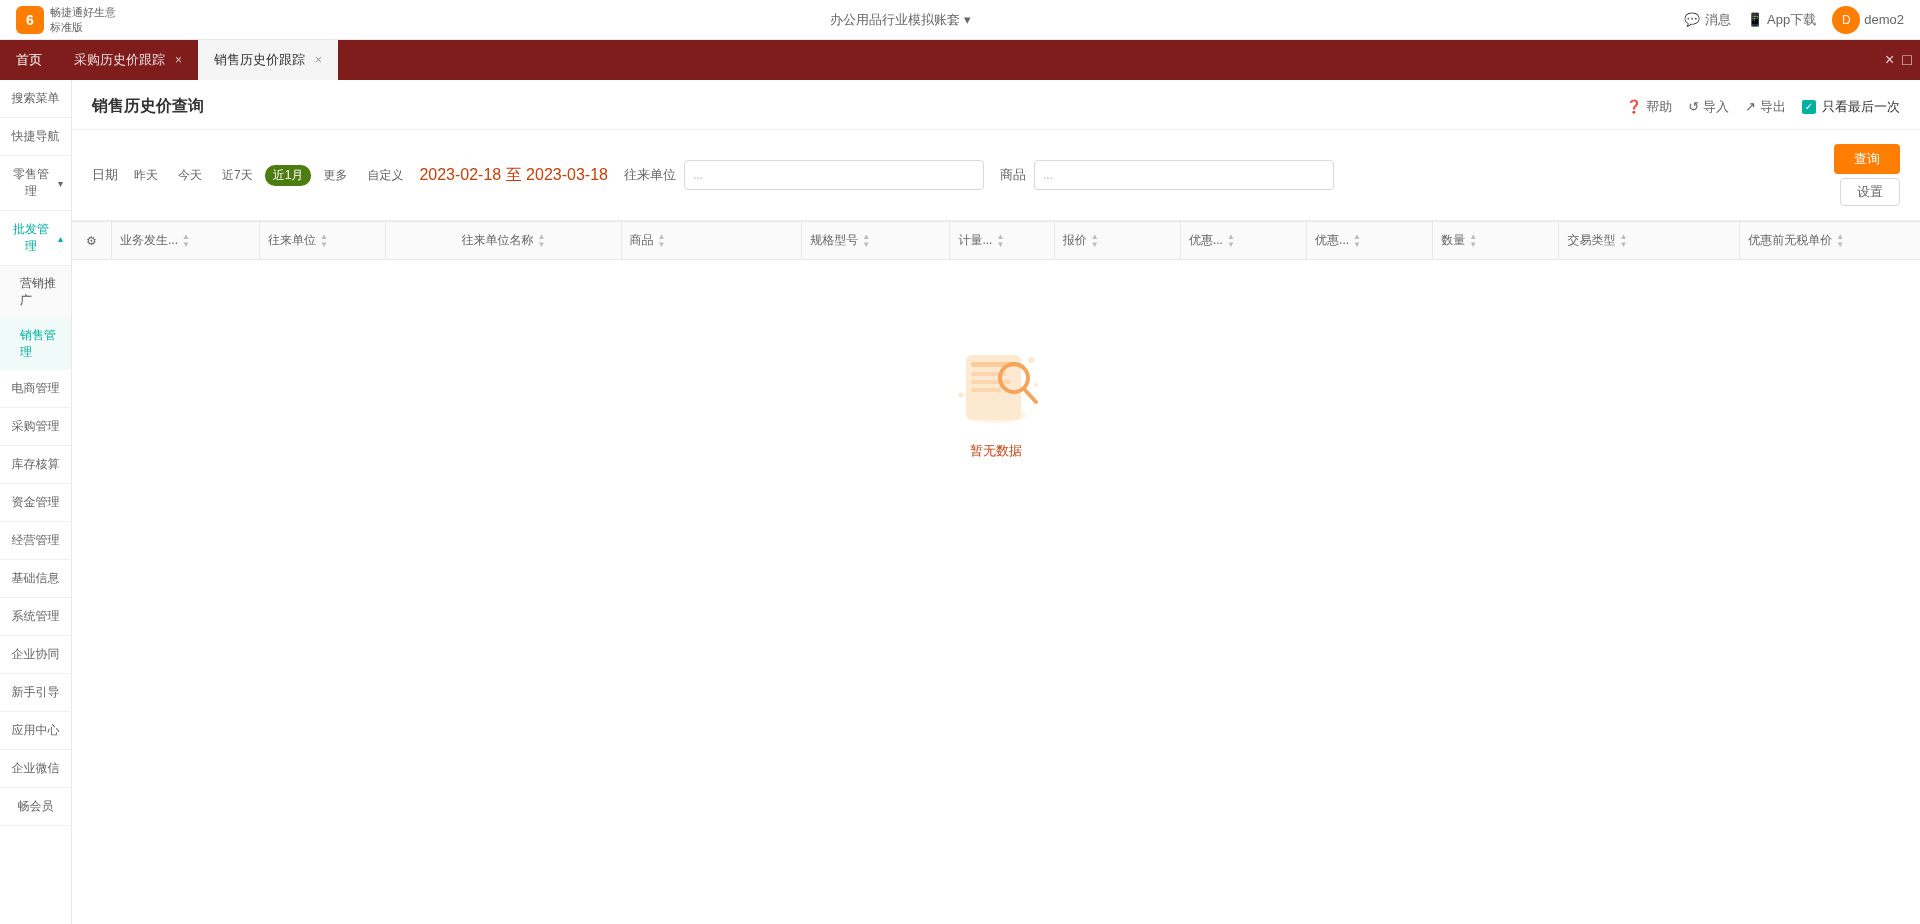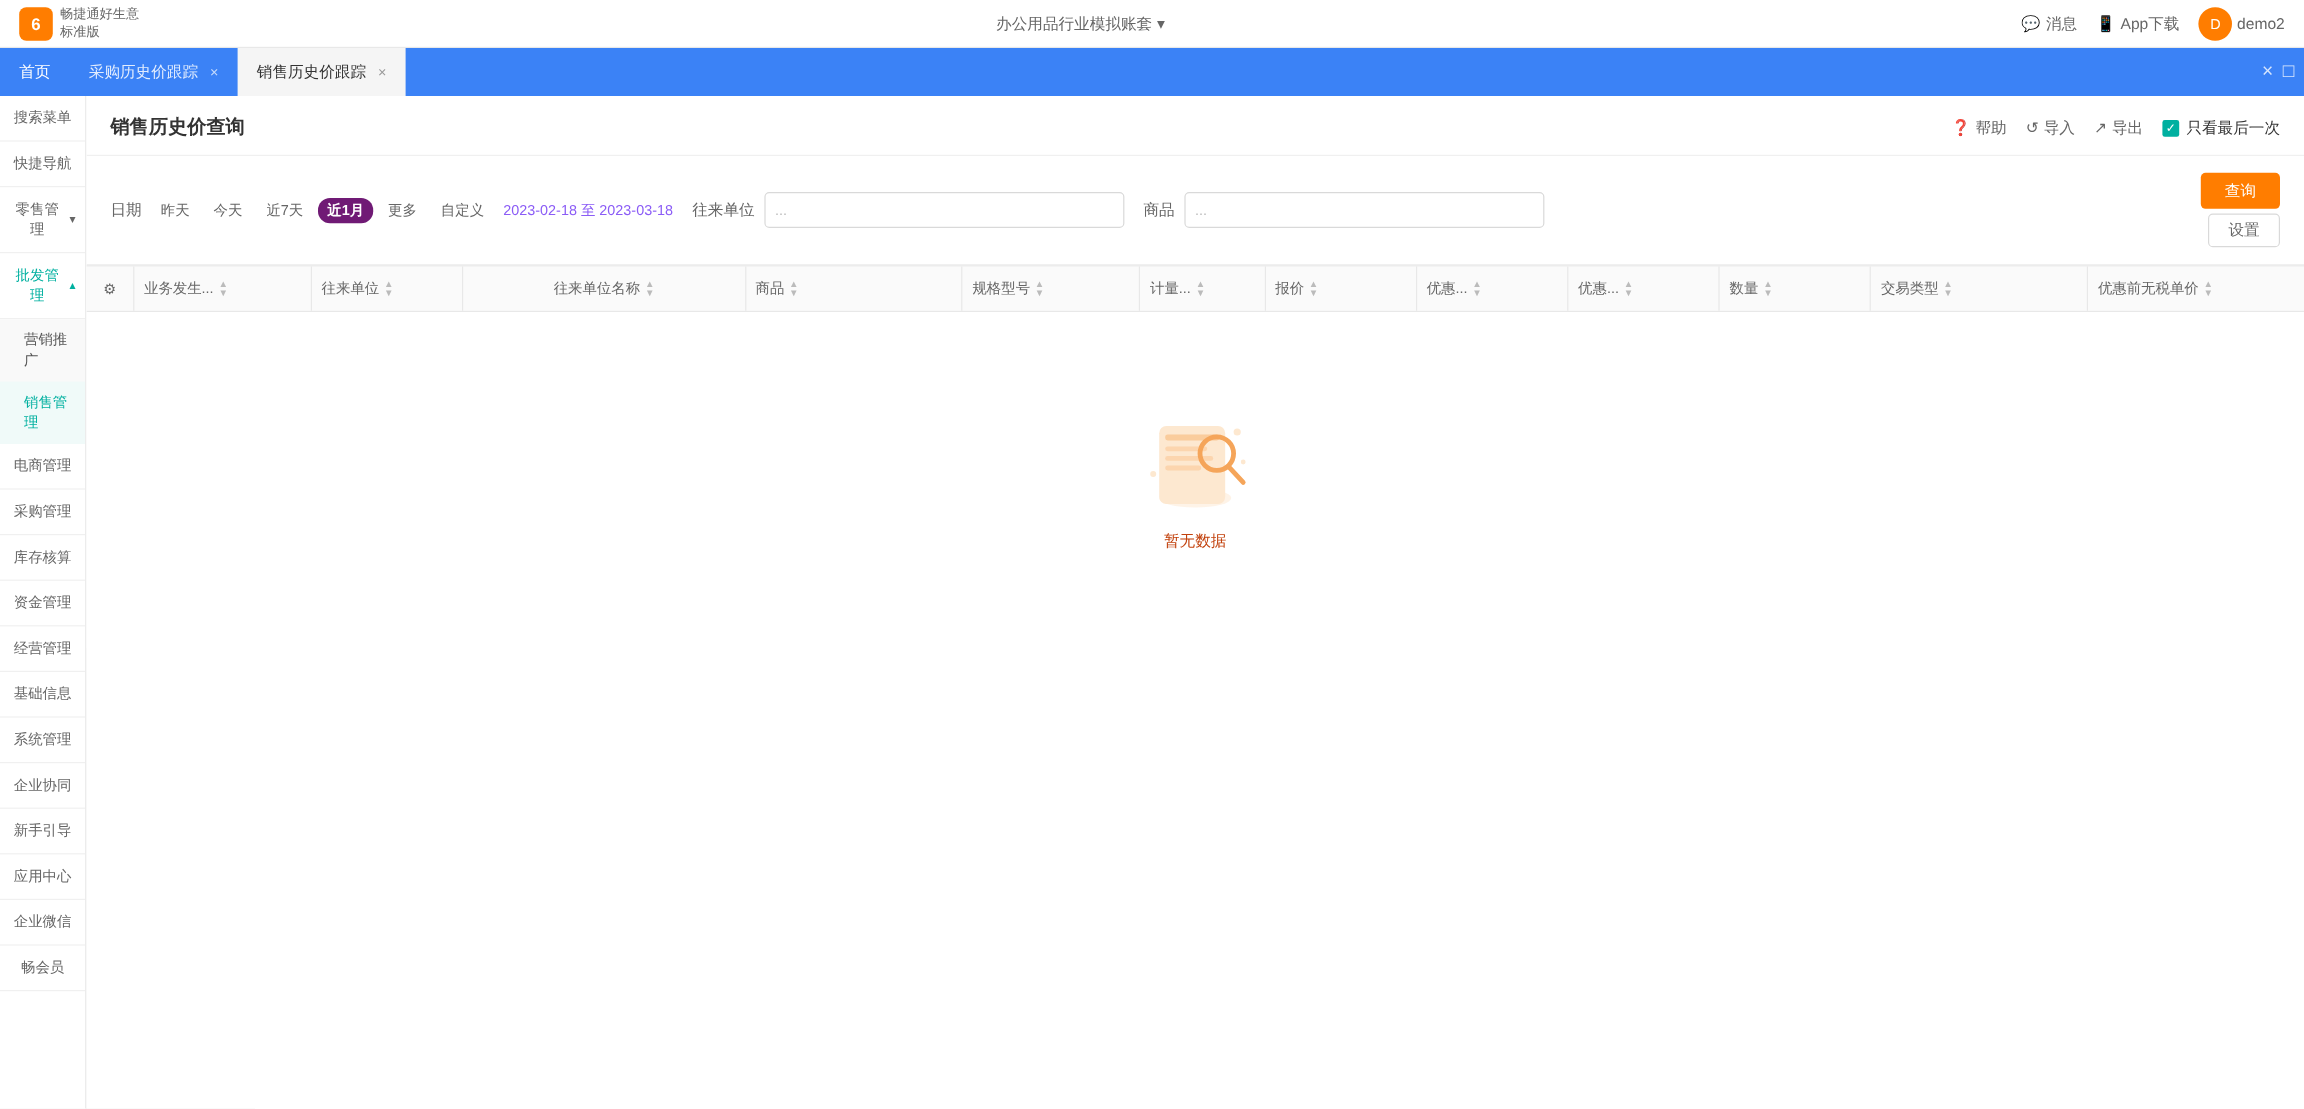--- a/index.html
+++ b/index.html
@@ -11,21 +11,21 @@
     .logo-area { display: flex; align-items: center; gap: 6px; }
     .logo-icon { width: 28px; height: 28px; background: #ff7d00; border-radius: 6px; display: flex; align-items: center; justify-content: center; color: white; font-size: 14px; font-weight: bold; }
     .logo-text { font-size: 11px; color: #666; line-height: 1.3; }
     .top-bar-center { display: flex; align-items: center; gap: 8px; }
     .workspace-select { display: flex; align-items: center; gap: 4px; color: #666; font-size: 13px; cursor: pointer; }
     .top-bar-right { display: flex; align-items: center; gap: 16px; }
     .top-bar-action { display: flex; align-items: center; gap: 4px; color: #666; font-size: 13px; cursor: pointer; }
     .avatar { width: 28px; height: 28px; border-radius: 50%; background: #ff7d00; display: flex; align-items: center; justify-content: center; color: white; font-size: 12px; }
 
     
-    .tab-bar { height: 40px; background: #3b82f6; display: flex; align-items: center; padding: 0 0; }
+    .tab-bar { height: 40px; background: #7f1d1d; display: flex; align-items: center; padding: 0 0; }
     .tab-item { height: 40px; display: flex; align-items: center; padding: 0 16px; cursor: pointer; color: rgba(255,255,255,0.85); font-size: 13px; gap: 6px; position: relative; }
     .tab-item.active { background: #f5f5f5; color: #333; }
     .tab-item.home { color: white; }
     .tab-close { font-size: 12px; color: rgba(255,255,255,0.7); cursor: pointer; margin-left: 4px; }
     .tab-item.active .tab-close { color: #999; }
     .tab-bar-actions { margin-left: auto; display: flex; align-items: center; padding-right: 8px; gap: 8px; }
     .tab-bar-btn { color: rgba(255,255,255,0.8); cursor: pointer; font-size: 16px; }
 
     
     .main-layout { display: flex; flex: 1; overflow: hidden; }
@@ -50,22 +50,22 @@
     .only-last-checkbox { display: flex; align-items: center; gap: 6px; font-size: 13px; color: #333; }
     .checkbox-checked { width: 14px; height: 14px; background: #00b0a0; border-radius: 2px; display: flex; align-items: center; justify-content: center; color: white; font-size: 10px; }
 
     
     .filter-area { padding: 14px 20px; background: #fff; display: flex; align-items: center; gap: 20px; flex-wrap: wrap; border-bottom: 1px solid #f0f0f0; }
     .filter-row { display: flex; align-items: center; gap: 16px; width: 100%; }
     .filter-group { display: flex; align-items: center; gap: 8px; }
     .filter-label { color: #666; font-size: 13px; white-space: nowrap; }
     .date-tabs { display: flex; align-items: center; gap: 4px; }
     .date-tab { padding: 2px 8px; font-size: 12px; color: #666; cursor: pointer; border-radius: 10px; }
-    .date-tab.active { background: #701a75; color: white; border-radius: 10px; font-weight: bold; }
-    .date-range { font-size: 12px; color: #8b5cf6; }
+    .date-tab.active { background: #4d7c0f; color: white; border-radius: 10px; }
+    .date-range { font-size: 16px; color: #c2410c; }
     .filter-input { height: 30px; border: 1px solid #d9d9d9; border-radius: 4px; padding: 0 8px; font-size: 12px; color: #333; min-width: 200px; display: flex; align-items: center; justify-content: space-between; cursor: pointer; }
     .filter-spacer { flex: 1; }
     .filter-actions { display: flex; flex-direction: column; gap: 4px; align-items: flex-end; }
     .btn-query { background: #ff7d00; color: white; border: none; padding: 6px 20px; border-radius: 4px; cursor: pointer; font-size: 13px; }
     .btn-settings { background: #fff; color: #666; border: 1px solid #d9d9d9; padding: 4px 16px; border-radius: 4px; cursor: pointer; font-size: 13px; }
 
     
     .table-container { padding: 0; background: #fff; }
     .table-header { display: flex; background: #fafafa; border-top: 1px solid #e8e8e8; border-bottom: 1px solid #e8e8e8; }
     .th { padding: 10px 8px; font-size: 12px; color: #666; display: flex; align-items: center; gap: 4px; border-right: 1px solid #e8e8e8; white-space: nowrap; cursor: pointer; }

